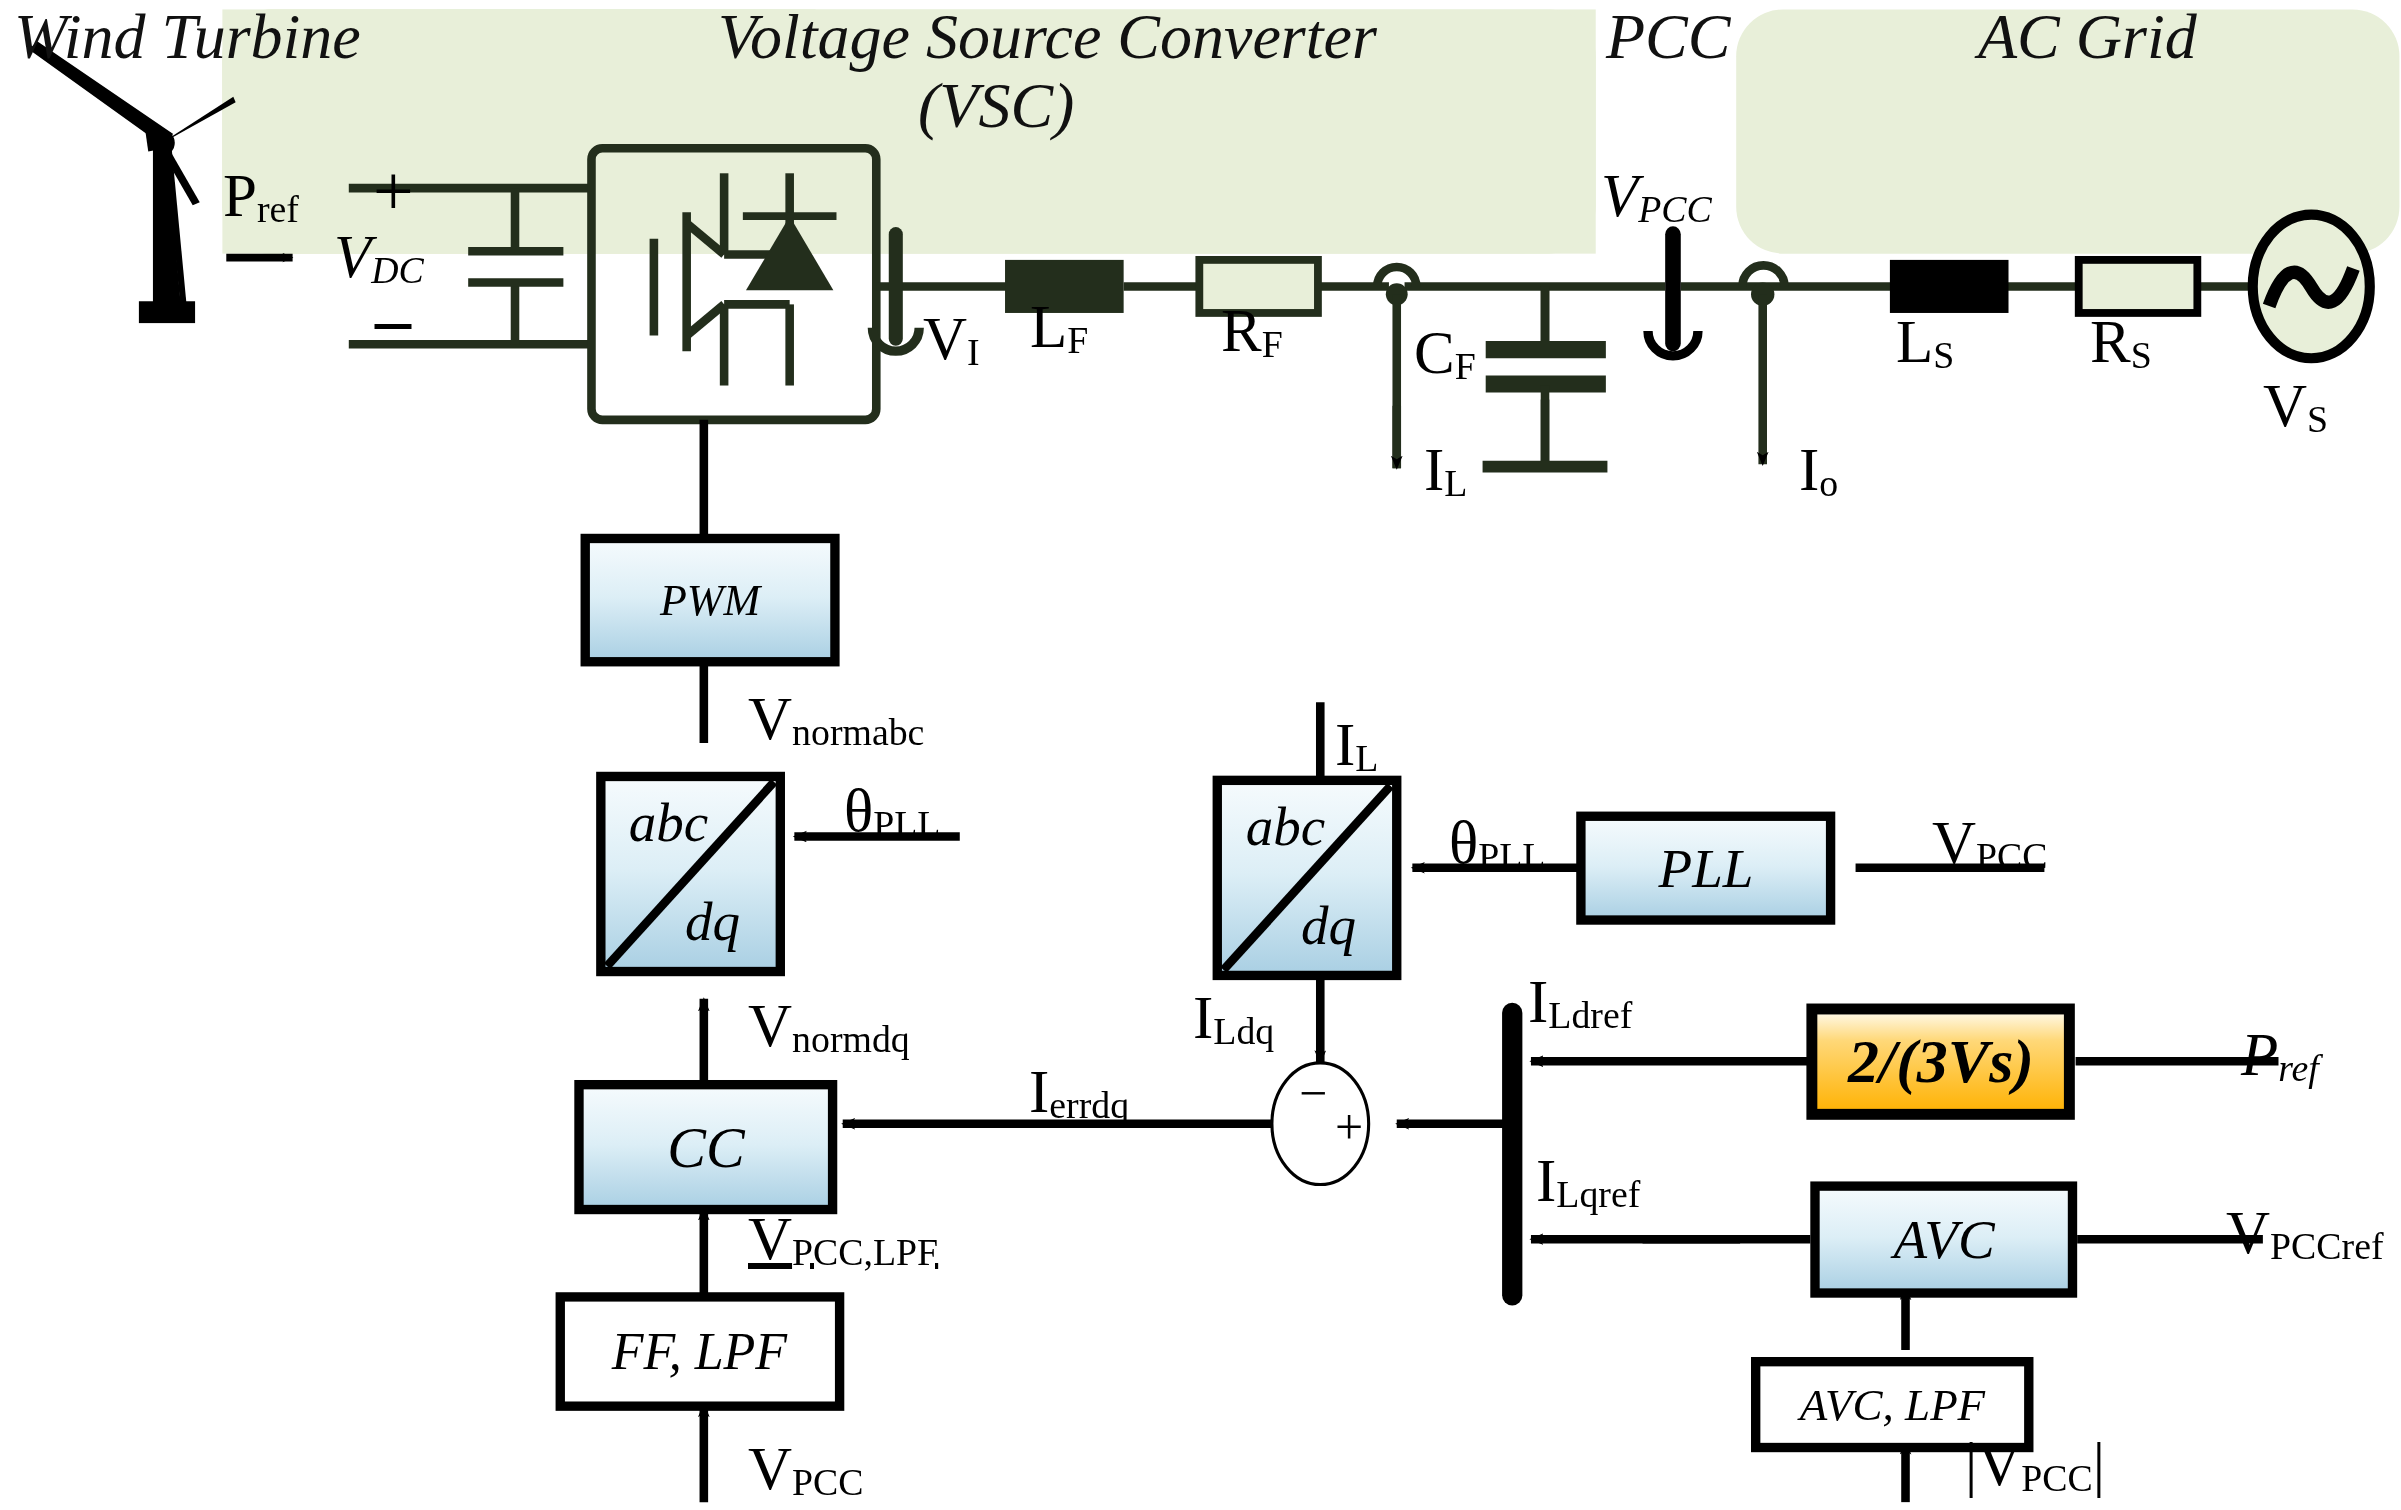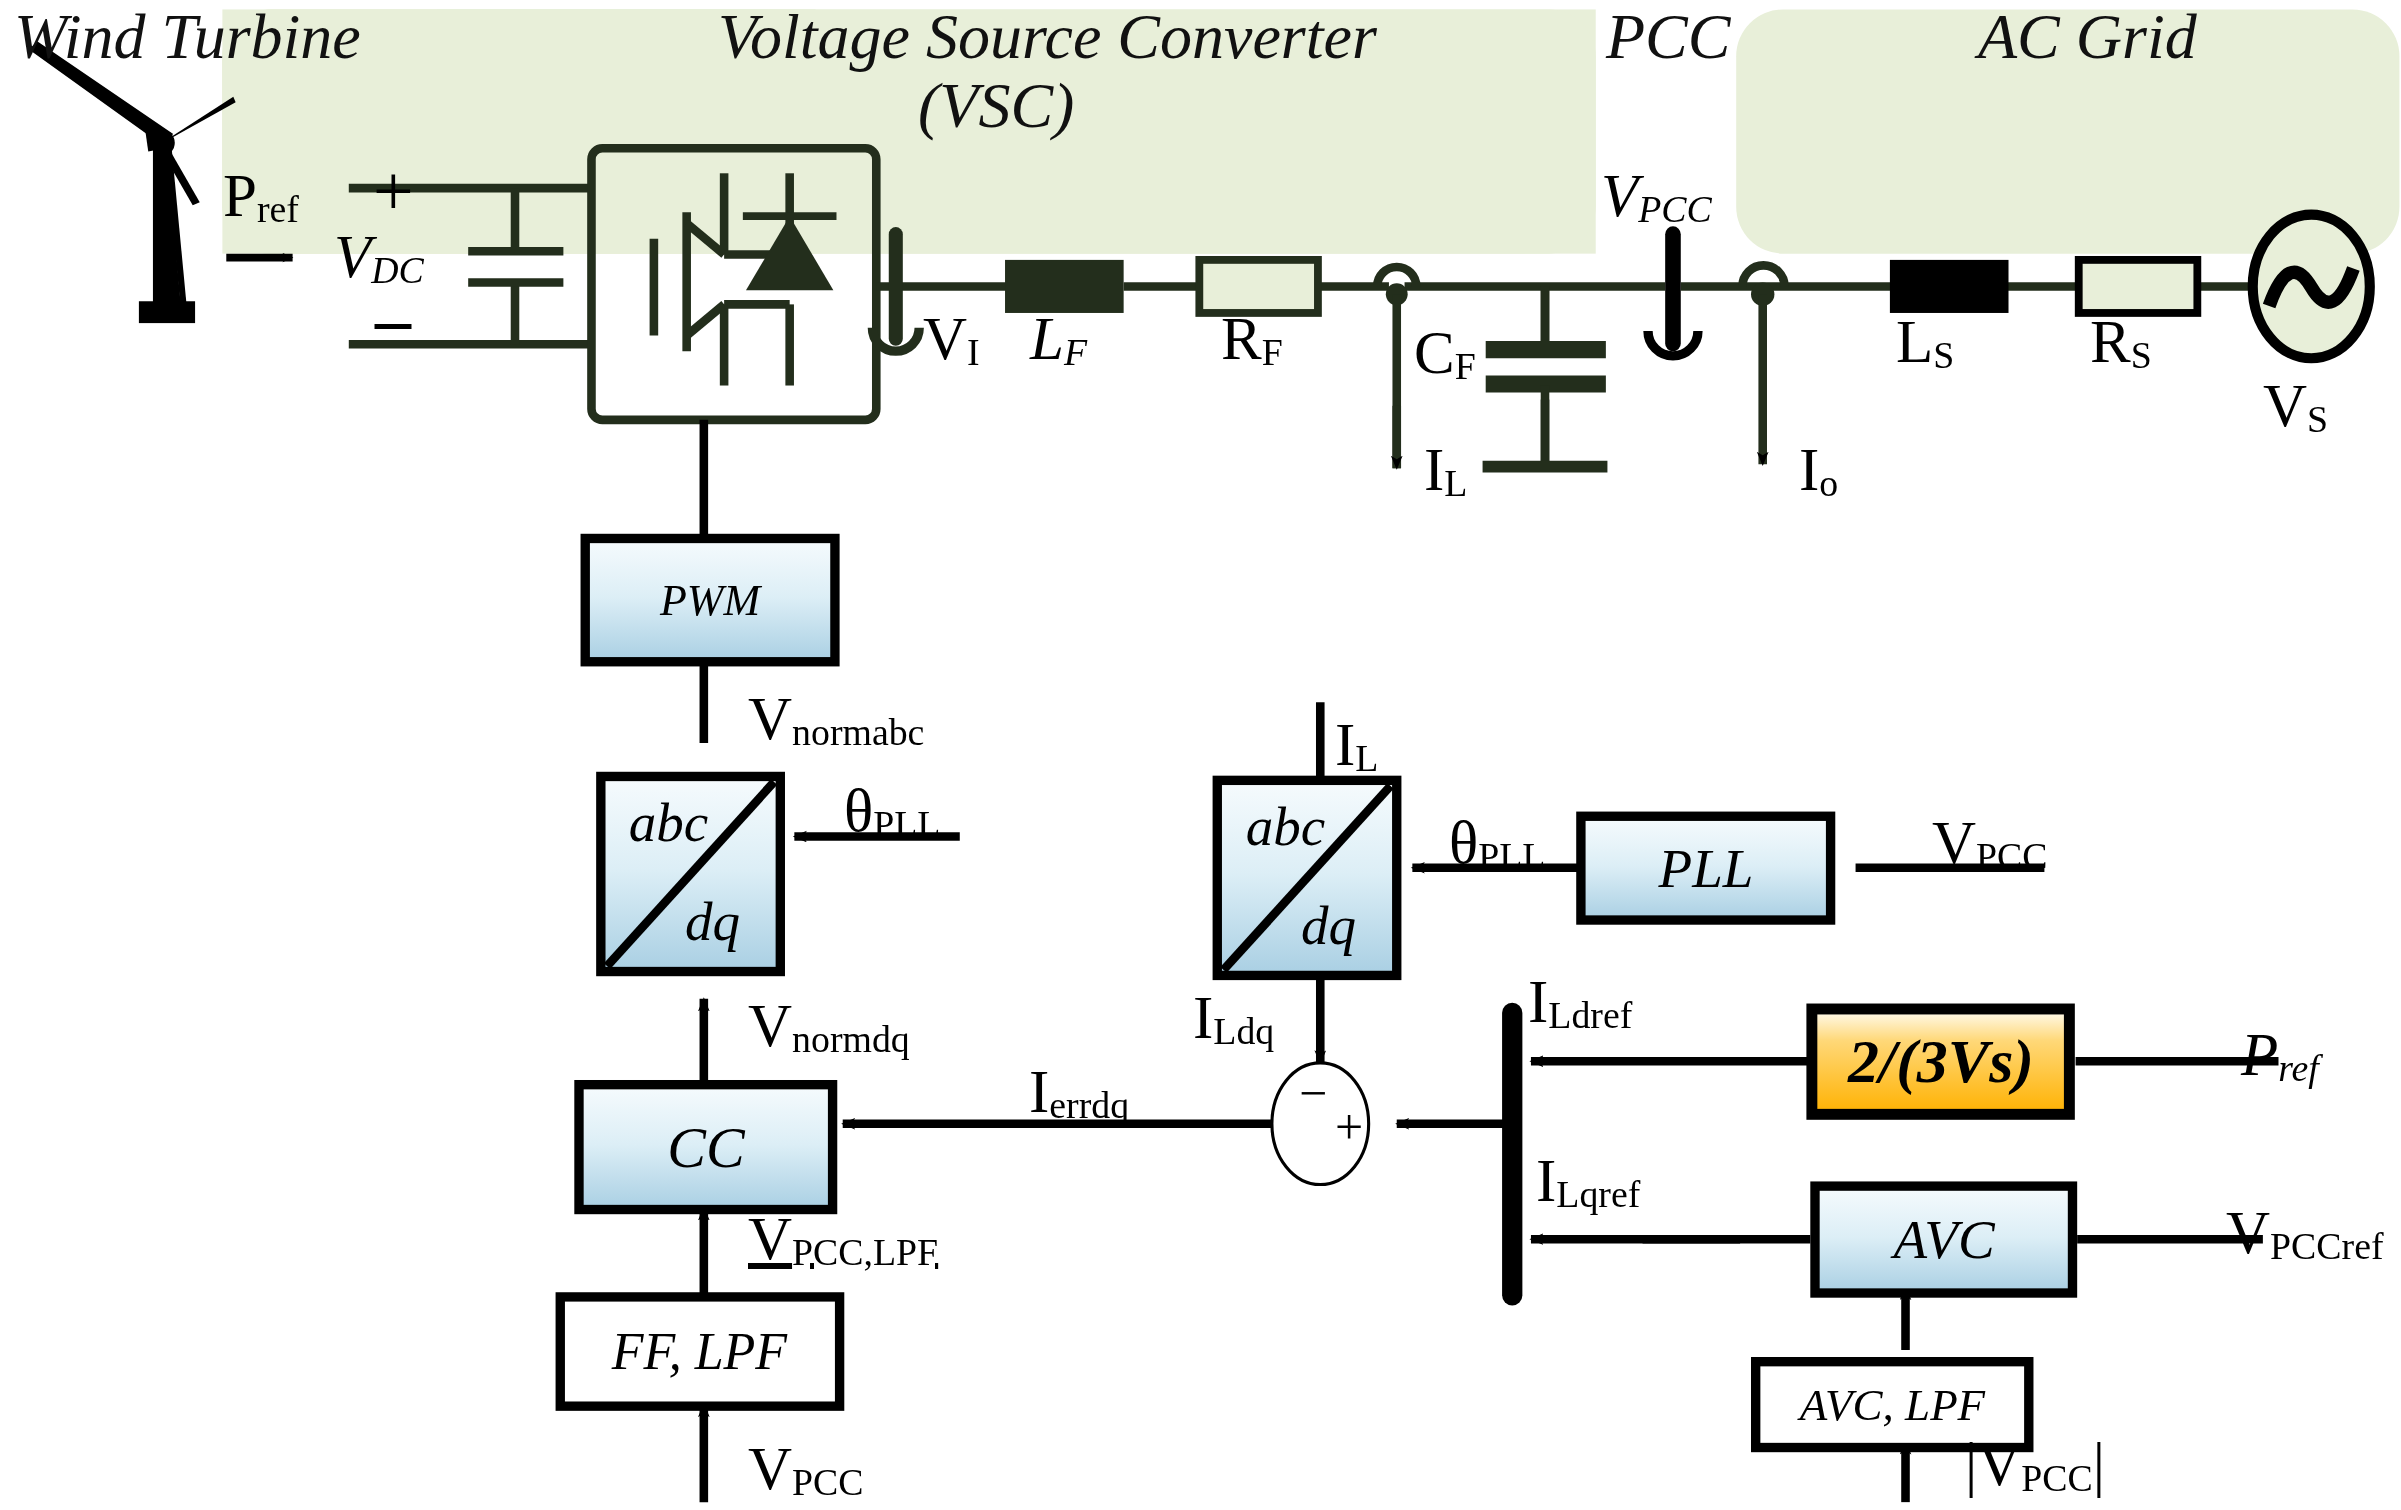--- a/index.html
+++ b/index.html
@@ -208,24 +208,24 @@
 </div>
 <div class="lbl big" style="left:373px;top:155px;font-size:72px;">+</div>
 <div class="lbl big ital" style="left:334px;top:226px;">
   <span>V</span><span class="sub">DC</span>
 </div>
 <div class="lbl big" style="left:375px;top:283px;font-size:72px;font-weight:bold;">–</div>
 
 <div class="lbl big" style="left:923px;top:308px;text-align:center;">
   <span>V</span><span class="sub">I</span>
 </div>
-<div class="lbl big" style="left:1030px;top:308px;font-style:italic;">
+<div class="lbl big" style="left:1030px;top:296px;">
   <span>L</span><span class="sub">F</span>
 </div>
-<div class="lbl big" style="left:1221px;top:308px;">
+<div class="lbl big" style="left:1221px;top:300px;">
   <span>R</span><span class="sub">F</span>
 </div>
 <div class="lbl big" style="left:1414px;top:322px;">
   <span>C</span><span class="sub">F</span>
 </div>
 <div class="lbl big" style="left:1424px;top:439px;">
   <span>I</span><span class="sub">L</span>
 </div>
 <div class="lbl big ital" style="left:1601px;top:165px;">
   <span>V</span><span class="sub">PCC</span>

